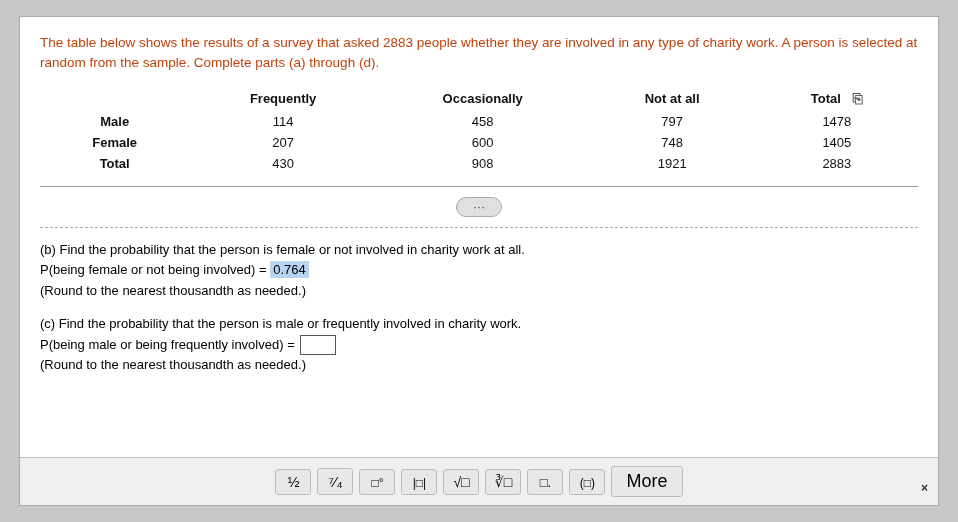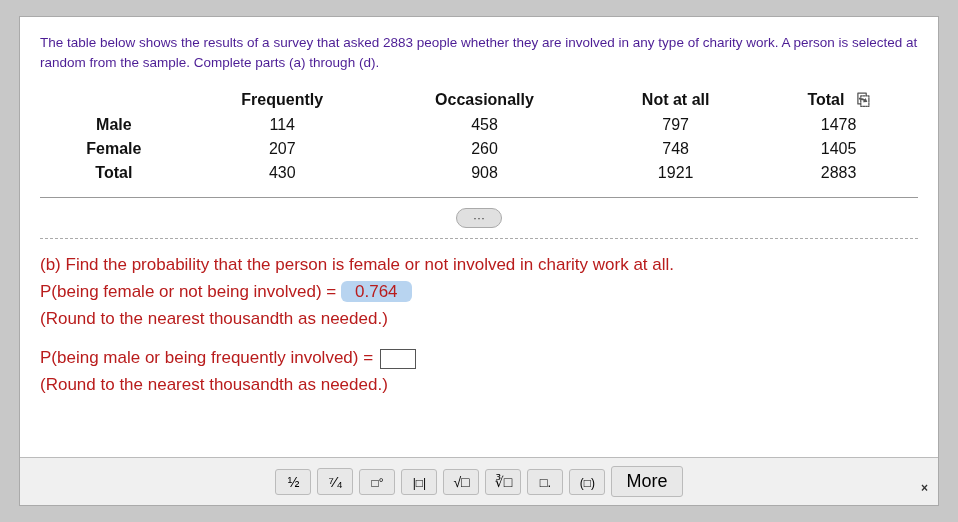--- a/index.html
+++ b/index.html
@@ -19,27 +19,27 @@
       width: 920px;
       min-height: 490px;
       padding: 16px 20px 0 20px;
       border: 1px solid #aaa;
       position: relative;
     }
     .intro-text {
       font-size: 13.5px;
       line-height: 1.5;
       margin-bottom: 14px;
-      color: #4c1d95;
+      color: #c2410c;
     }
     .survey-table {
       width: 100%;
       border-collapse: collapse;
       margin-bottom: 12px;
-      font-size: 16px;
+      font-size: 13px;
     }
     .survey-table td {
       padding: 3px 20px;
       text-align: center;
       color: #111;
     }
     .survey-table thead td {
       font-weight: bold;
       padding-bottom: 4px;
     }
@@ -66,28 +66,28 @@
       color: #333;
     }
     .dashed-line {
       border-top: 1px dashed #aaa;
       margin-bottom: 12px;
     }
     .section {
       margin-bottom: 12px;
     }
     .section p {
-      font-size: 17px;
+      font-size: 13px;
       line-height: 1.6;
-      color: #b91c1c;
+      color: #000000;
     }
     .answer-highlight {
       background: #b8d4f0;
-      padding: 1px 14px;
-      border-radius: 6px;
+      padding: 1px 3px;
+      border-radius: 0;
       font-weight: normal;
     }
     .input-box {
       display: inline-block;
       width: 36px;
       height: 20px;
       border: 1px solid #555;
       vertical-align: middle;
       margin-left: 2px;
     }
@@ -162,21 +162,21 @@
       <tr>
         <td>Male</td>
         <td>114</td>
         <td>458</td>
         <td>797</td>
         <td>1478</td>
       </tr>
       <tr>
         <td>Female</td>
         <td>207</td>
-        <td>260</td>
+        <td>600</td>
         <td>748</td>
         <td>1405</td>
       </tr>
       <tr>
         <td>Total</td>
         <td>430</td>
         <td>908</td>
         <td>1921</td>
         <td>2883</td>
       </tr>
@@ -194,20 +194,21 @@
   <div class="section">
     <p>(b) Find the probability that the person is female or not involved in charity work at all.</p>
     <p>
       <span>P(being female or not being involved) =</span>
       <span class="answer-highlight">0.764</span>
     </p>
     <p>(Round to the nearest thousandth as needed.)</p>
   </div>
 
   <div class="section">
+    <p>(c) Find the probability that the person is male or frequently involved in charity work.</p>
     <p>
       <span>P(being male or being frequently involved) =</span>
       <span class="input-box"></span>
     </p>
     <p>(Round to the nearest thousandth as needed.)</p>
   </div>
 
   <div class="toolbar">
     <button class="toolbar-btn">
       <span>½</span>

